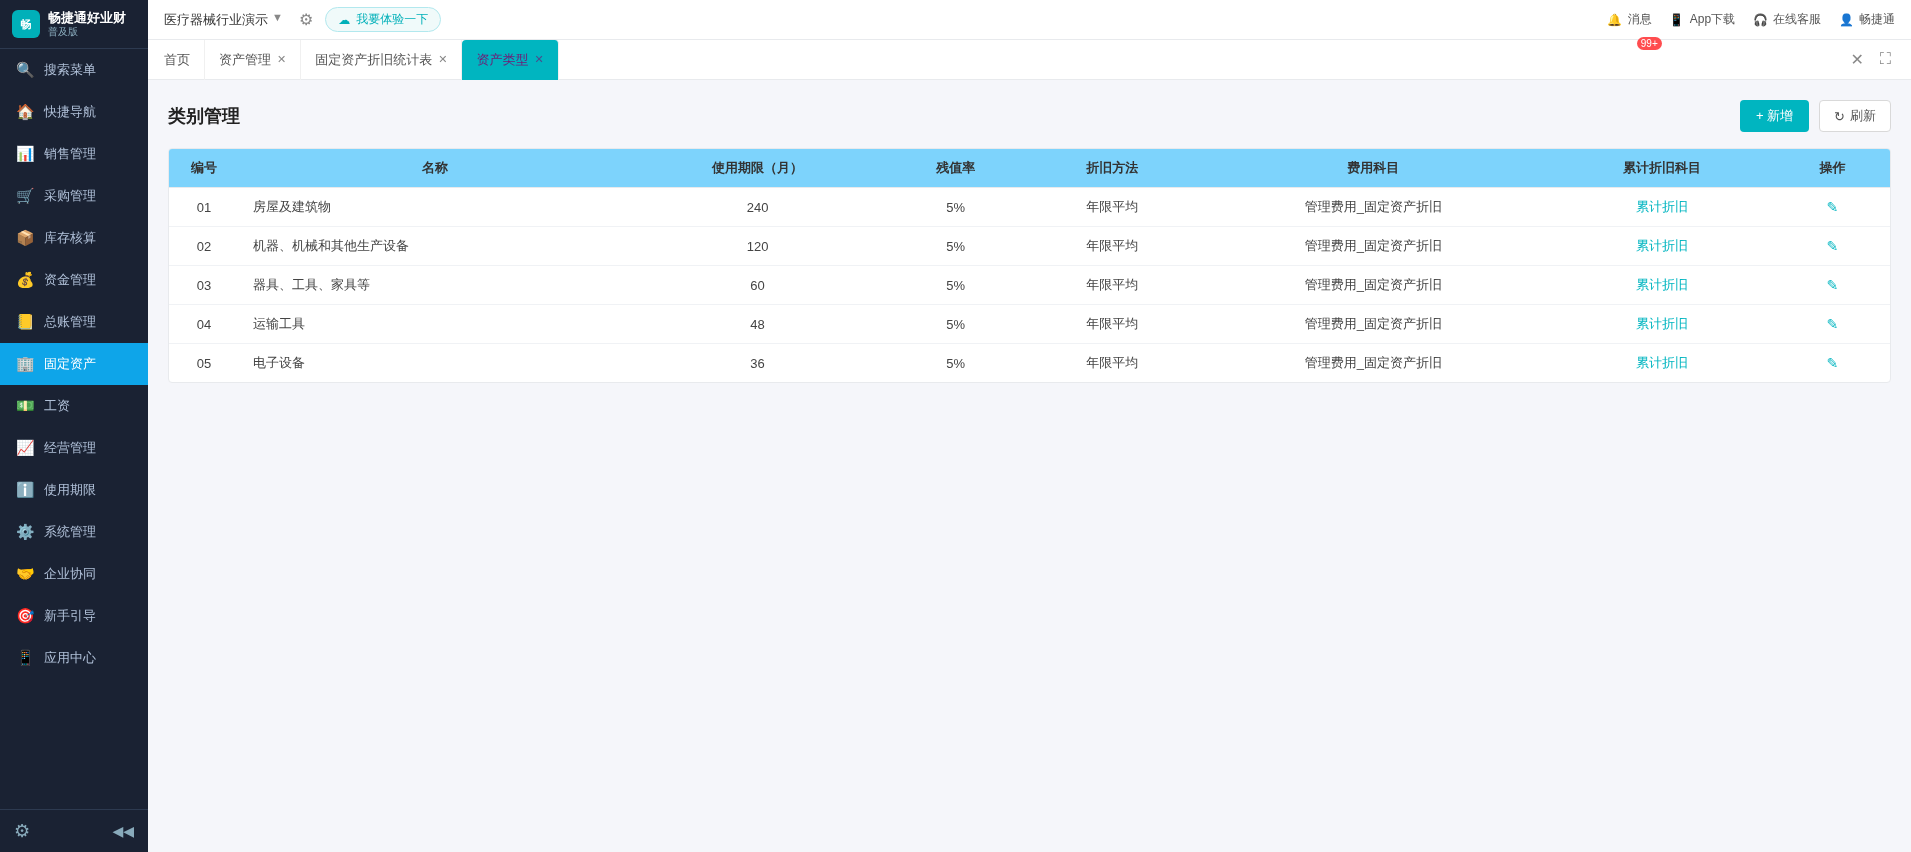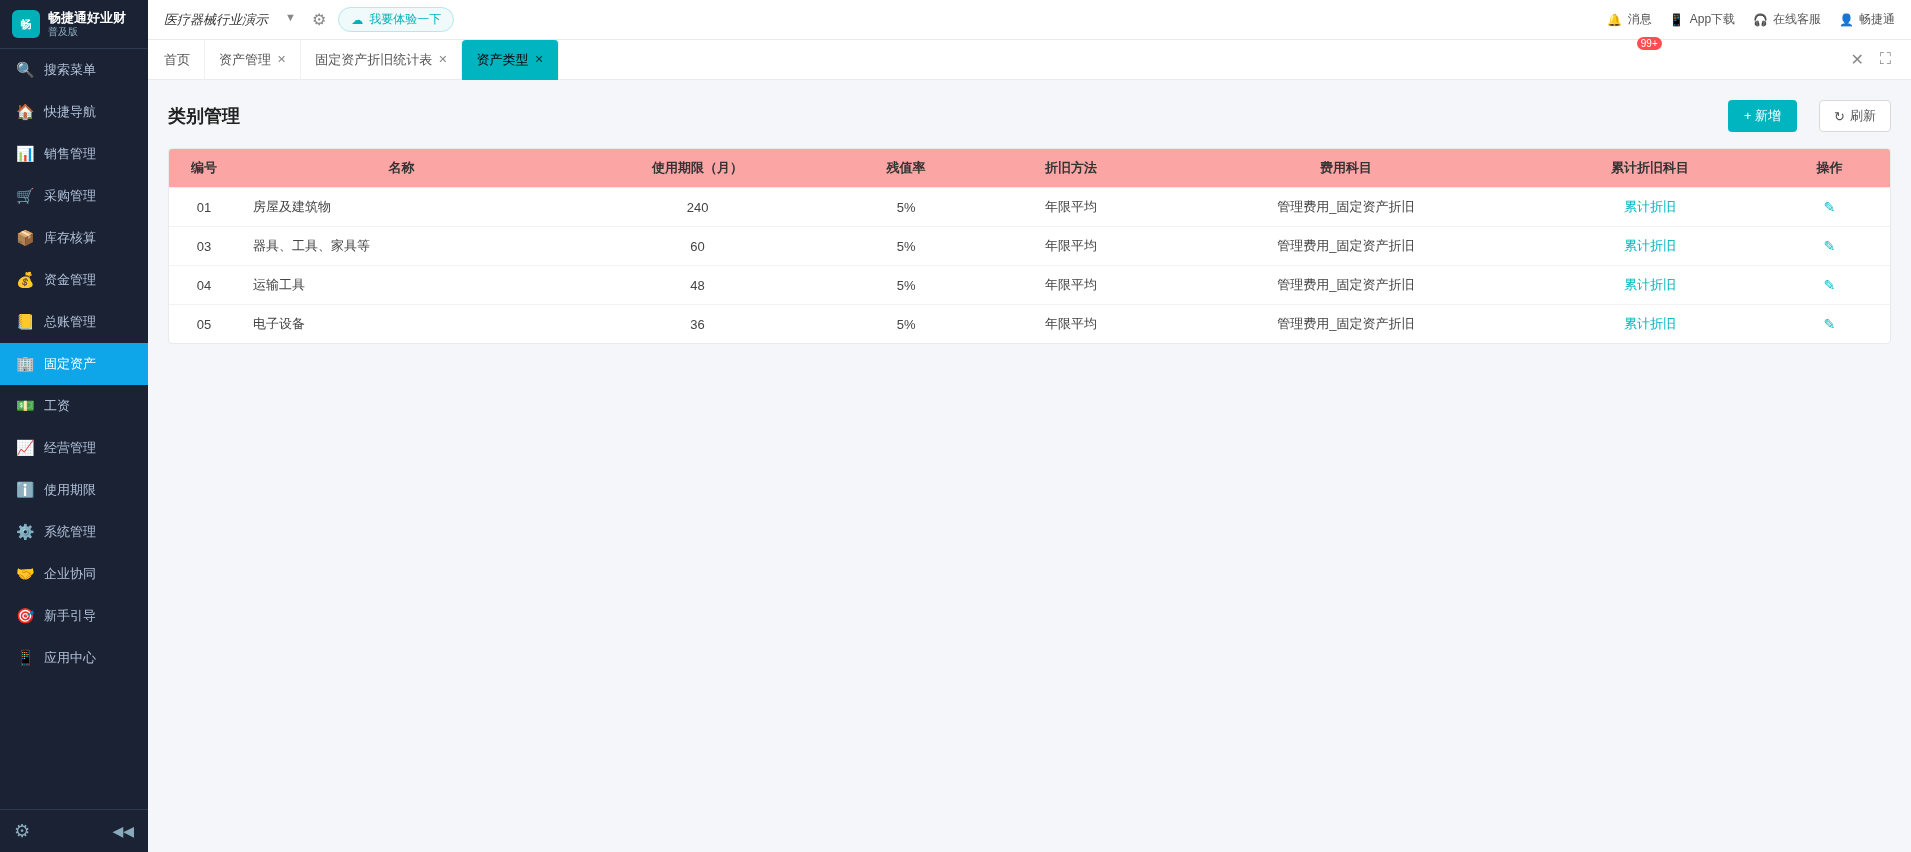--- a/index.html
+++ b/index.html
@@ -73,22 +73,22 @@
       background: #fff;
       height: 40px;
       display: flex;
       align-items: center;
       padding: 0 16px;
       border-bottom: 1px solid #e8eaed;
       justify-content: space-between;
     }
     .topbar-left { display: flex; align-items: center; gap: 12px; }
     .topbar-company {
-      display: flex; gap: 17px;
-      font-size: 13px; color: #333; cursor: pointer; font-style: italic;
+      display: flex; gap: 4px;
+      font-size: 13px; color: #333; cursor: pointer;
     }
     .topbar-company-chevron { color: #888; font-size: 11px; }
     .topbar-gear { color: #888; font-size: 16px; cursor: pointer; margin-left: 4px; }
     .topbar-try {
       display: flex; align-items: center; gap: 6px;
       background: #f0fafa; border: 1px solid #b2e8ee;
       border-radius: 16px; padding: 3px 12px;
       color: #00b0b9; font-size: 12px; cursor: pointer;
     }
     .topbar-right { display: flex; align-items: center; gap: 18px; color: #555; font-size: 12px; }
@@ -116,59 +116,59 @@
       height: 40px;
       font-size: 13px;
       cursor: pointer;
       color: #555;
       border-right: 1px solid #f0f0f0;
       white-space: nowrap;
     }
     .tab:first-child { padding-left: 0; }
     .tab.active {
       background: #00b5c0;
-      color: #000000;
+      color: #701a75;
       border-radius: 4px 4px 0 0;
     }
     .tab-close { font-size: 11px; color: inherit; opacity: 0.7; }
     .tabs-right { margin-left: auto; display: flex; gap: 8px; }
     .tabs-right-btn { font-size: 16px; color: #888; cursor: pointer; padding: 4px; }
 
     
     .content {
       flex: 1; overflow: auto; padding: 20px;
     }
 
     
     .page-header {
       display: flex; align-items: center; justify-content: space-between;
       margin-bottom: 16px;
     }
     .page-title { font-size: 18px; font-weight: bold; color: #222; }
-    .page-actions { display: flex; gap: 22px; }
+    .page-actions { display: flex; gap: 10px; }
     .btn-primary {
       background: #00b5c0; color: #fff; border: none;
       border-radius: 4px; padding: 6px 16px; font-size: 13px; cursor: pointer;
       display: flex; align-items: center; gap: 5px;
     }
     .btn-default {
       background: #fff; color: #555; border: 1px solid #d9d9d9;
       border-radius: 4px; padding: 6px 14px; font-size: 13px; cursor: pointer;
       display: flex; align-items: center; gap: 5px;
     }
 
     
     .table-wrap {
       background: #fff;
       border-radius: 4px;
       border: 1px solid #e8eaed;
       overflow: hidden;
     }
     table { width: 100%; border-collapse: collapse; }
-    thead tr { background: #fca5a5; }
+    thead tr { background: #7dd3fc; }
     th {
       padding: 10px 14px;
       font-size: 13px; font-weight: 600; color: #333;
       border-bottom: 1px solid #e8eaed;
     }
     th:first-child { text-align: center; width: 70px; }
     td {
       padding: 10px 14px;
       font-size: 13px; color: #444;
       border-bottom: 1px solid #f0f2f5;
@@ -338,20 +338,30 @@
             <th>费用科目</th>
             <th>累计折旧科目</th>
             <th>操作</th>
           </tr>
         </thead>
         <tbody id="table-body">
         <tr>
       <td>01</td>
       <td style="text-align:left">房屋及建筑物</td>
       <td>240</td>
+      <td>5%</td>
+      <td>年限平均</td>
+      <td>管理费用_固定资产折旧</td>
+      <td style="color:#00b5c0">累计折旧</td>
+      <td><span class="edit-icon">✎</span></td>
+    </tr>
+            <tr>
+      <td>02</td>
+      <td style="text-align:left">机器、机械和其他生产设备</td>
+      <td>120</td>
       <td>5%</td>
       <td>年限平均</td>
       <td>管理费用_固定资产折旧</td>
       <td style="color:#00b5c0">累计折旧</td>
       <td><span class="edit-icon">✎</span></td>
     </tr>
             <tr>
       <td>03</td>
       <td style="text-align:left">器具、工具、家具等</td>
       <td>60</td>

